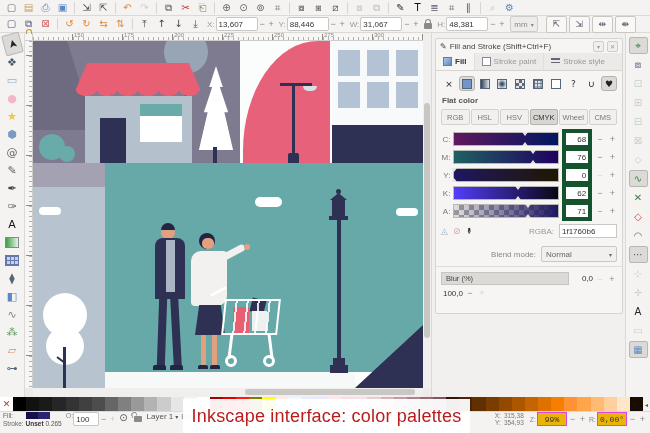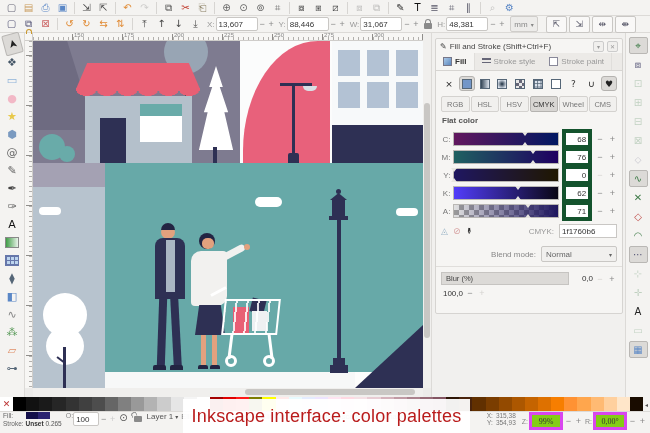--- a/index.html
+++ b/index.html
@@ -127,21 +127,21 @@
   #fs-ind .k{font-size:6.5px;color:#666}
   #fill-swatch{width:24px;height:7px;background:linear-gradient(to right,#14104a 50%,#2a2370 50%)}
   #stroke-val{font-size:6.5px}
   #stroke-val b{color:#333}
   .eye{font-size:10px;color:#555;margin:0 2px;font-family:"DejaVu Sans",sans-serif}
   #layer-box{display:flex;align-items:center;gap:2px;margin:0 3px;color:#555}
   #status-msg{flex:1;color:#888;white-space:nowrap;overflow:hidden;font-size:7.5px}
   #xy-block{display:grid;grid-template-columns:auto auto;column-gap:3px;font-size:6.5px;color:#777;margin-right:4px;text-align:right}
   .zr{display:flex;align-items:center;gap:1px;margin-left:2px}
   .zr .zlbl{font-size:7px;color:#888}
-  .zbox{width:28px;height:12px;border:3px solid #d946ef;background:#84cc16;font-size:8px;color:#333;display:flex;align-items:center;justify-content:center;font-family:Liberation Serif, serif}
+  .zbox{width:28px;height:12px;border:1px solid #d946ef;background:#eab308;font-size:8px;color:#333;display:flex;align-items:center;justify-content:center;font-family:Liberation Mono, monospace}
 
   
   #caption{position:absolute;left:183px;top:399px;width:287px;height:34px;background:rgba(255,255,255,.94);z-index:30;display:flex;align-items:center;justify-content:center}
   #caption span{font-size:18px;color:#b91c1c;letter-spacing:.2px;white-space:nowrap}
 </style>
 </head>
 <body>
 
 <div id="app">
 
@@ -374,27 +374,27 @@
         <span class="ic" style="font-size:8px;color:#444">✎</span>
         <span class="t">Fill and Stroke (Shift+Ctrl+F)</span>
         <span class="wbtn">▾</span>
         <span class="wbtn">✕</span>
       </div>
       <div id="fs-tabs">
         <span class="fstab on">
             <span class="tabico fill"></span>
             <span>Fill</span>
           </span>
+        <span class="fstab">
+            <span class="tabico spaint"></span>
+            <span>Stroke paint</span>
+          </span>
         <span class="fstab" style="border-right:none">
             <span class="tabico sstyle"></span>
             <span>Stroke style</span>
-          </span>
-        <span class="fstab">
-            <span class="tabico spaint"></span>
-            <span>Stroke paint</span>
           </span>
       </div>
       <div id="paint-row">
           <span class="pbtn" style="color: rgb(34, 34, 34);">×</span>
           <span class="pbtn on">
             <span class="sq flat"></span>
           </span>
           <span class="pbtn">
             <span class="sq lin"></span>
           </span>
@@ -407,29 +407,29 @@
           <span class="pbtn">
             <span class="sq mesh"></span>
           </span>
           <span class="pbtn">
             <span class="sq swatch"></span>
           </span>
           <span class="pbtn" style="color: rgb(51, 51, 51);">?</span>
           <span class="pbtn" style="color: rgb(34, 34, 34);">∪</span>
           <span class="pbtn on" style="color: rgb(34, 34, 34);">♥</span>
         </div>
+      <div id="flatlbl">Flat color</div>
       <div id="cs-tabs">
           <span class="cstab">RGB</span>
           <span class="cstab">HSL</span>
           <span class="cstab">HSV</span>
           <span class="cstab on">CMYK</span>
           <span class="cstab">Wheel</span>
           <span class="cstab">CMS</span>
         </div>
-      <div id="flatlbl">Flat color</div>
       <div id="sliders">
           <div class="srow">
             <span class="slab">C:</span>
             <span class="sbar sbar-c">
               <span class="thumb-t" style="left: 68%;"></span>
               <span class="thumb-b" style="left: 68%;"></span>
             </span>
             <span class="sval">68</span>
             <span class="pm">−</span>
             <span class="pm">+</span>
@@ -473,21 +473,21 @@
             <span class="sval">71</span>
             <span class="pm">−</span>
             <span class="pm">+</span>
           </div>
         </div>
       <div id="rgba-row">
         <span class="ic" style="color:#9fb8c9;font-size:9px">◬</span>
         <span class="ic" style="color:#d6a0a0;font-size:9px">⊘</span>
         <span class="ic" style="color:#333;font-size:9px;transform:rotate(90deg)">✒</span>
         <span class="spacer"></span>
-        <span style="color:#999">CMYK:</span>
+        <span style="color:#999">RGBA:</span>
         <input id="rgba-input" value="1f1760b6" style="">
       </div>
       <div id="blend-row">
         <span style="color:#888">Blend mode:</span>
         <span id="blend-select">
           <span>Normal</span>
           <span style="font-size:6px">▾</span>
         </span>
       </div>
       <div class="gsrow">

